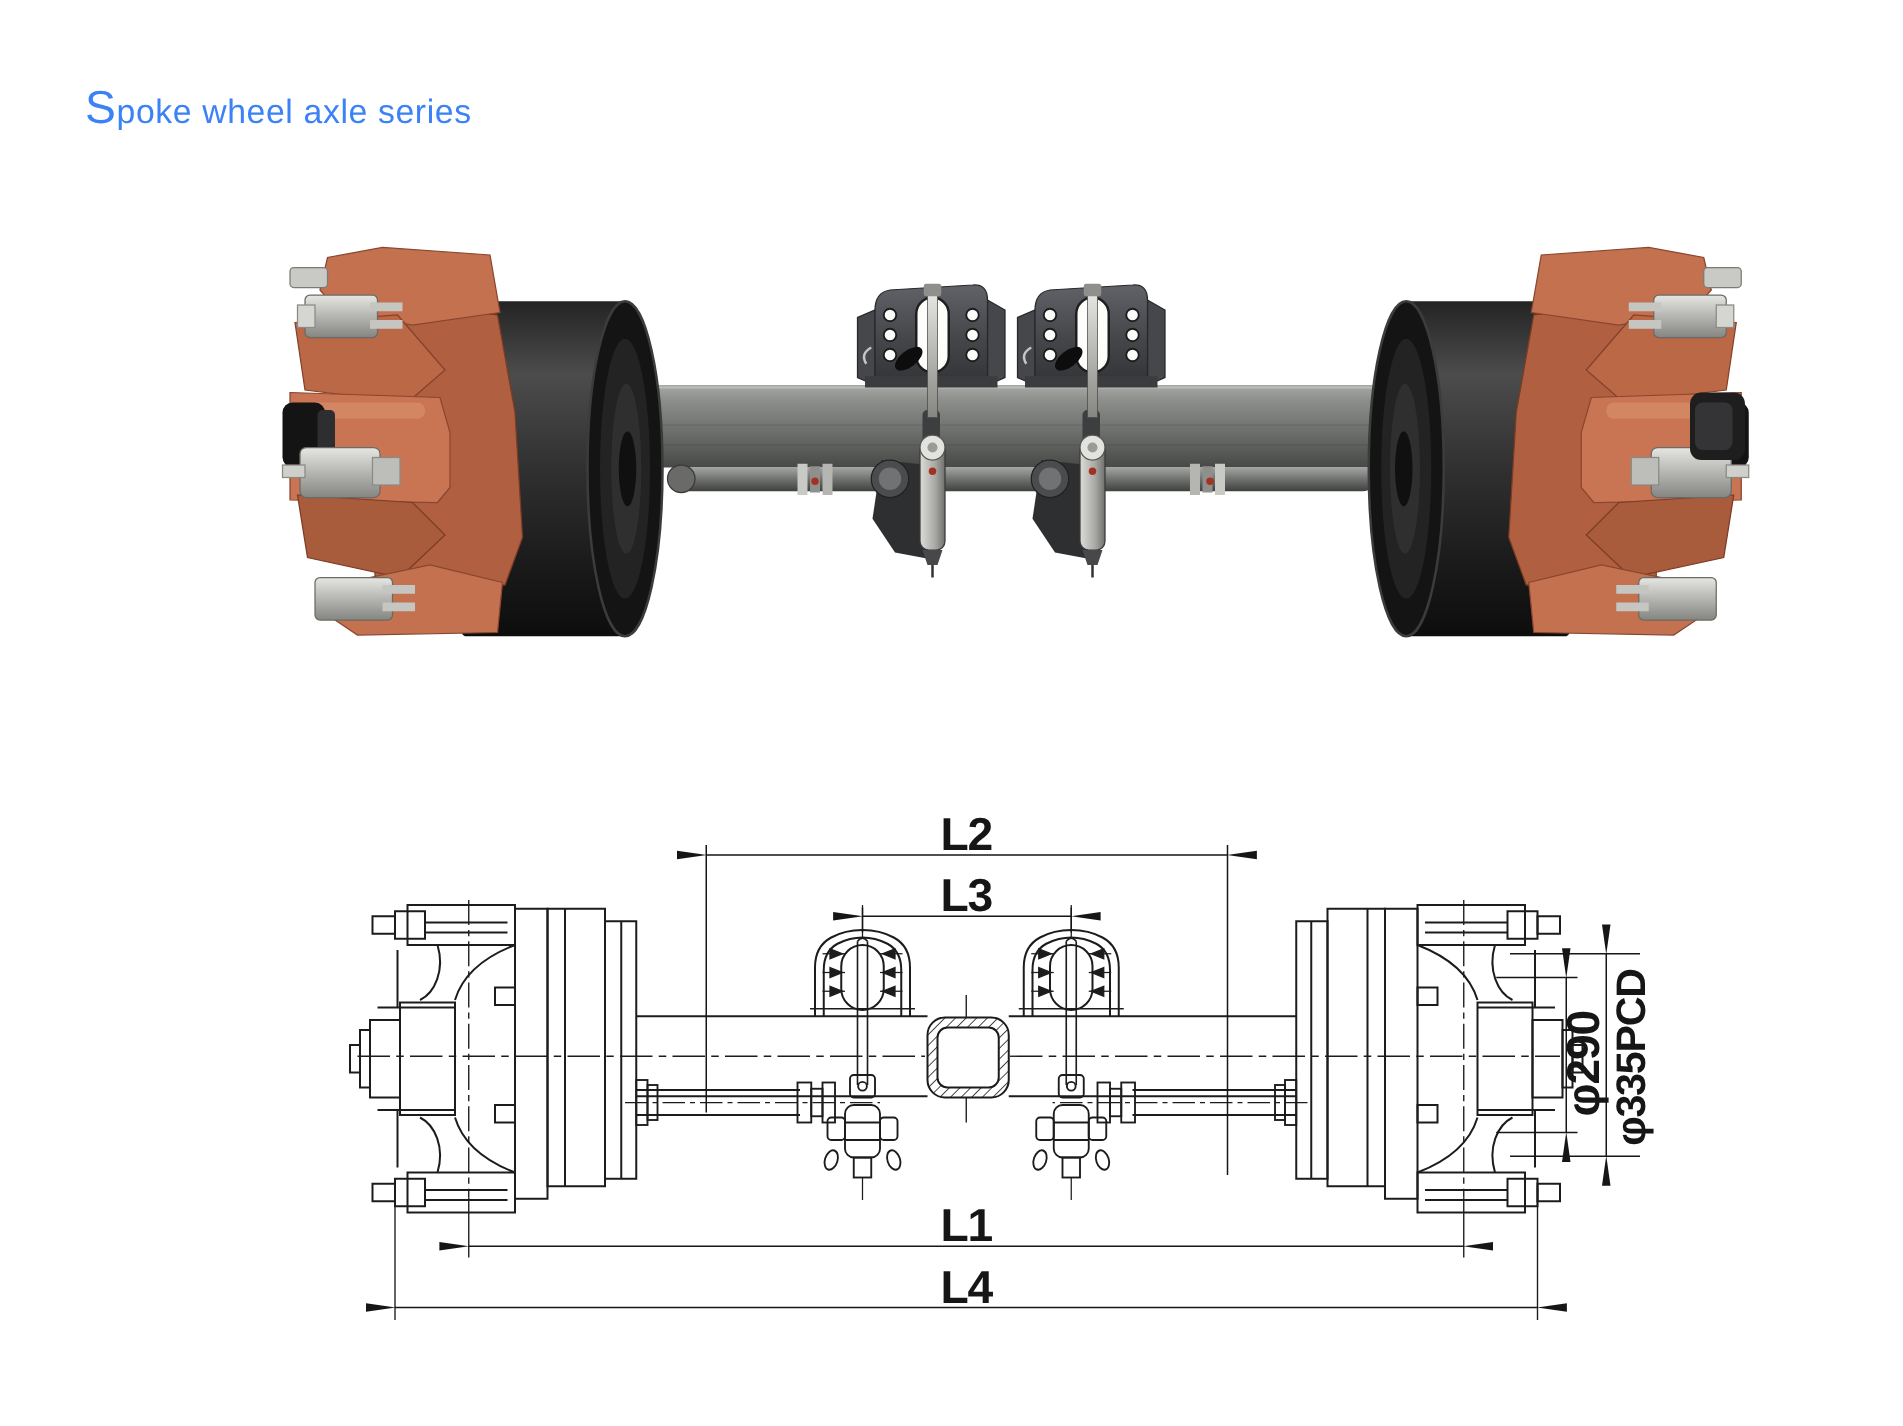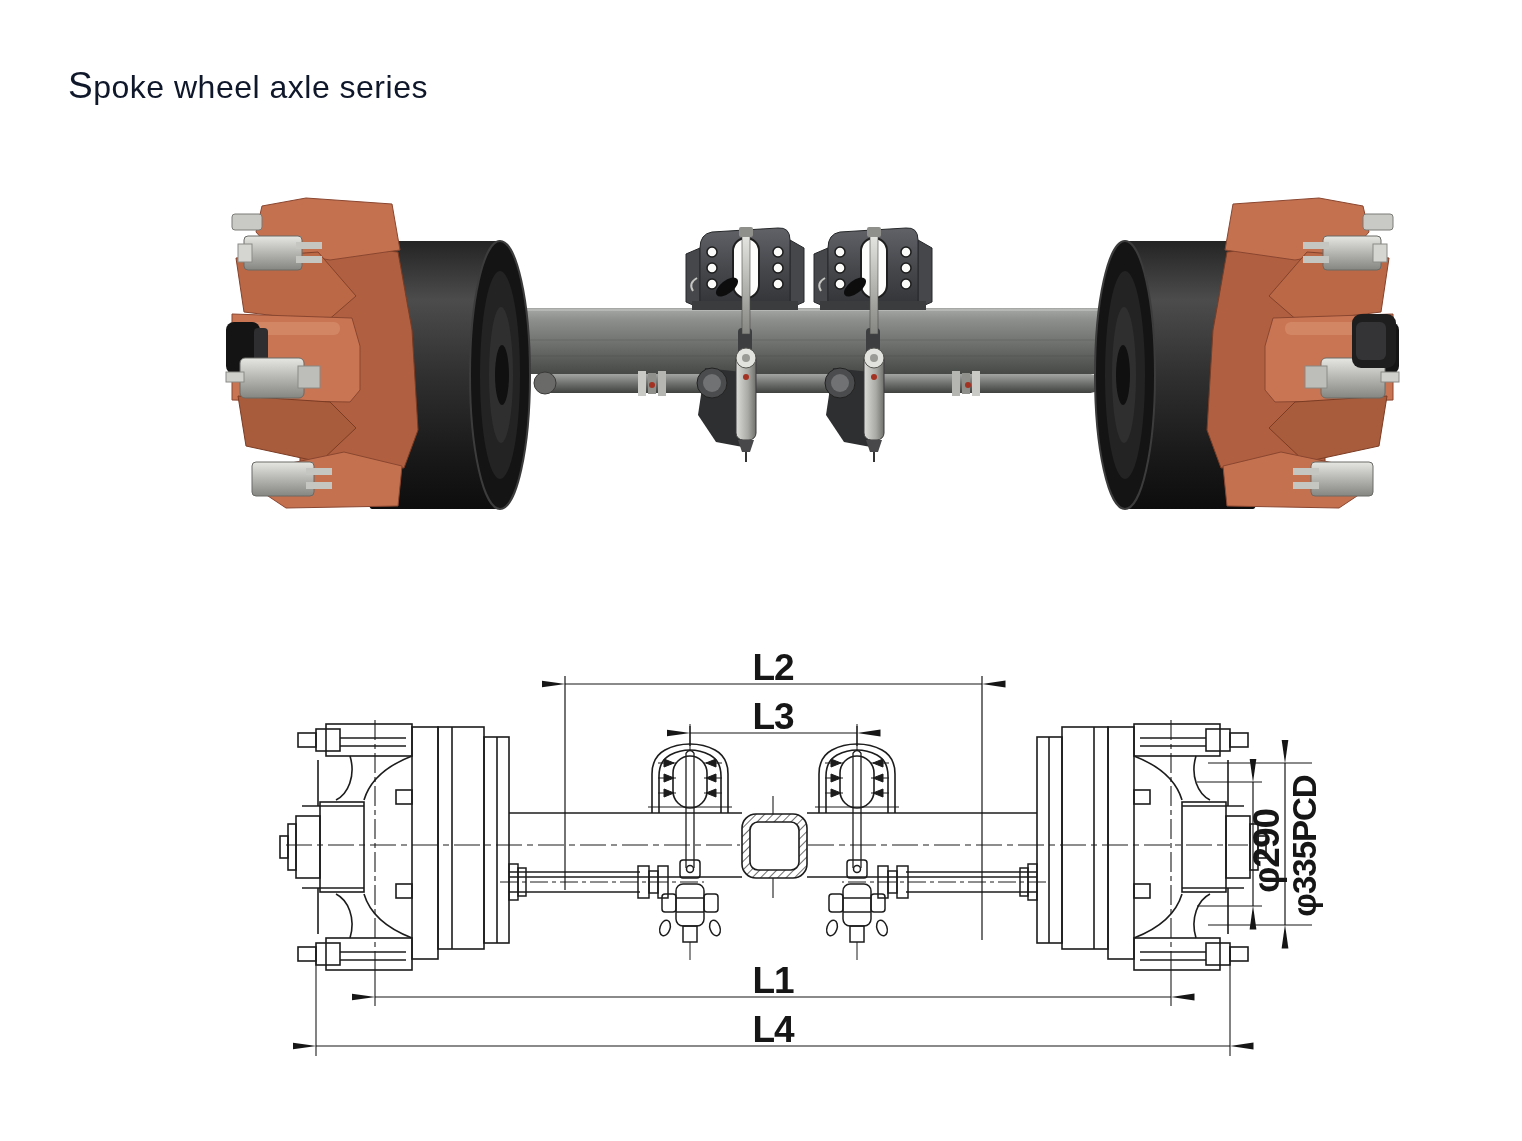--- a/index.html
+++ b/index.html
@@ -1,19 +1,19 @@
 <!DOCTYPE html>
 <html><head>
 <meta charset="utf-8">
 <style>
   html,body{margin:0;padding:0;background:#ffffff;}
   .page{position:relative;width:1522px;height:1141px;background:#ffffff;overflow:hidden;
         font-family:"Liberation Sans", sans-serif;}
   h1.title{position:absolute;left:68px;top:64px;margin:0;font-weight:400;
-           font-size:32px;color:#0f172a;letter-spacing:0.5px;line-height:1.2;}
+           font-size:27px;color:#3b82f6;letter-spacing:0.5px;line-height:1.2;}
   h1.title::first-letter{font-size:37px;}
   svg text{font-family:"Liberation Sans", sans-serif;}
   .dimtext{font-size:37px;font-weight:bold;fill:#161616;letter-spacing:-1px;}
   .dimtext-sm{font-size:33px;font-weight:bold;fill:#161616;letter-spacing:-1px;}
 </style>
 </head>
 <body>
 
 <div class="page">
 

